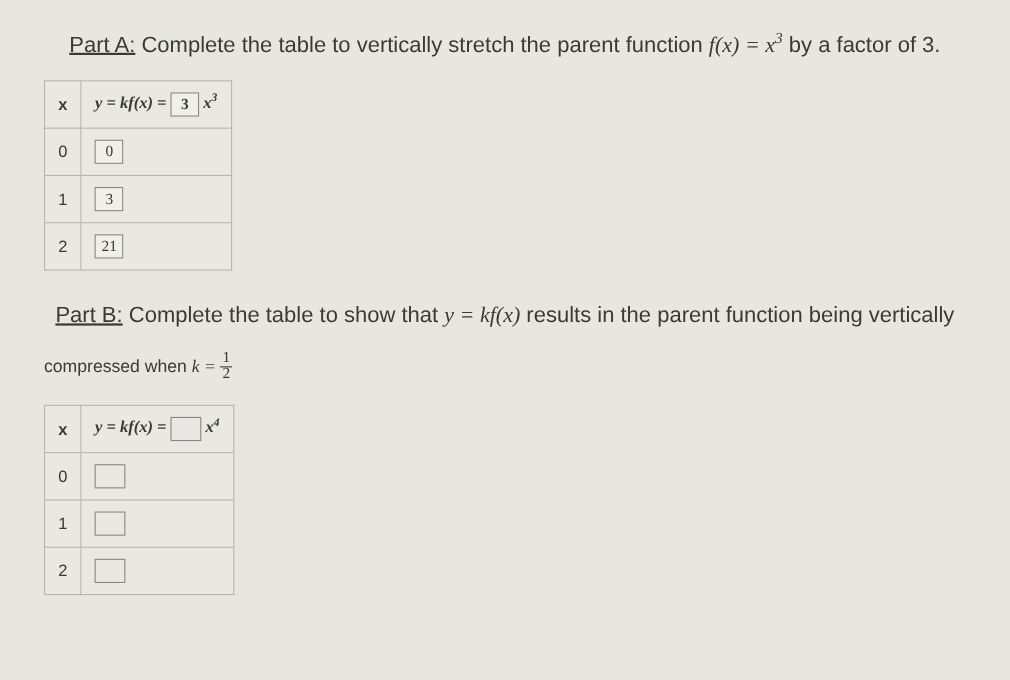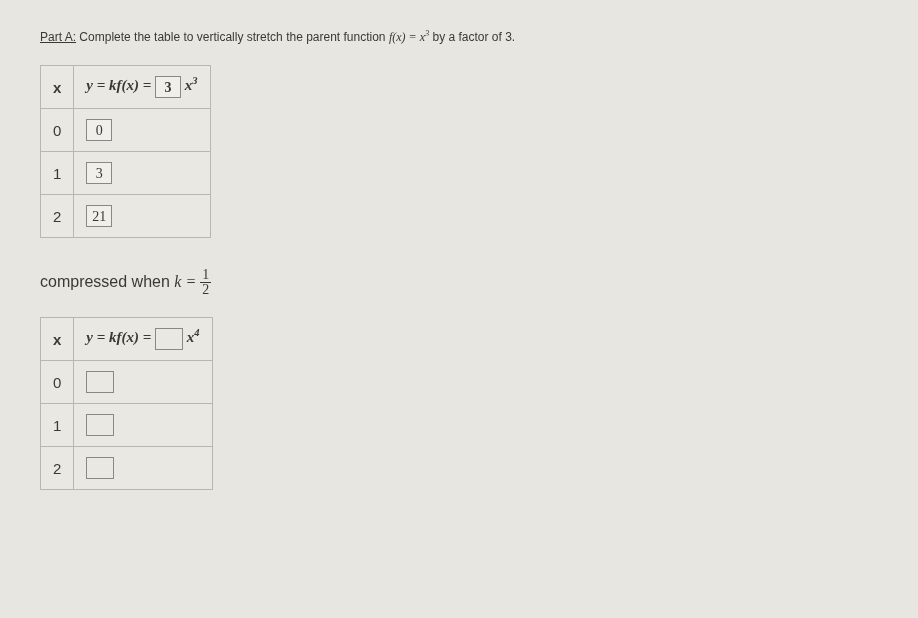--- a/index.html
+++ b/index.html
@@ -12,21 +12,22 @@
       height: 618px;
       background: #e8e6e0;
       font-family: Arial, sans-serif;
       font-size: 16px;
       color: #3a3935;
       padding: 30px 40px;
       position: relative;
     }
     .part-heading {
       margin-bottom: 20px;
-      font-size: 12px;
+      font-size: 20px;
+      text-align: center;
     }
     .part-label {
       text-decoration: underline;
       font-weight: normal;
     }
     .math-var {
       font-style: italic;
       font-family: 'Times New Roman', serif;
     }
     .sup {
@@ -123,20 +124,23 @@
     <td><span class="input-box">3</span></td>
   </tr>
   <tr>
     <td>2</td>
     <td><span class="input-box">21</span></td>
   </tr>
 </tbody>
   </table>
 
 <div class="section-part-b">
+  <div class="part-heading">
+    <span class="part-label">Part B:</span><span> Complete the table to show that </span><span class="math-var">y = kf(x)</span><span> results in the parent function being vertically</span>
+  </div>
   <div class="compressed-line">
     <span>compressed when </span><span class="math-var">k = </span><span class="frac"><span class="num">1</span><span class="den">2</span></span>
   </div>
 
   <table class="data-table">
     <tbody>
         <tr>
       <th>x</th>
       <th>
         <span class="header-cell-formula">

